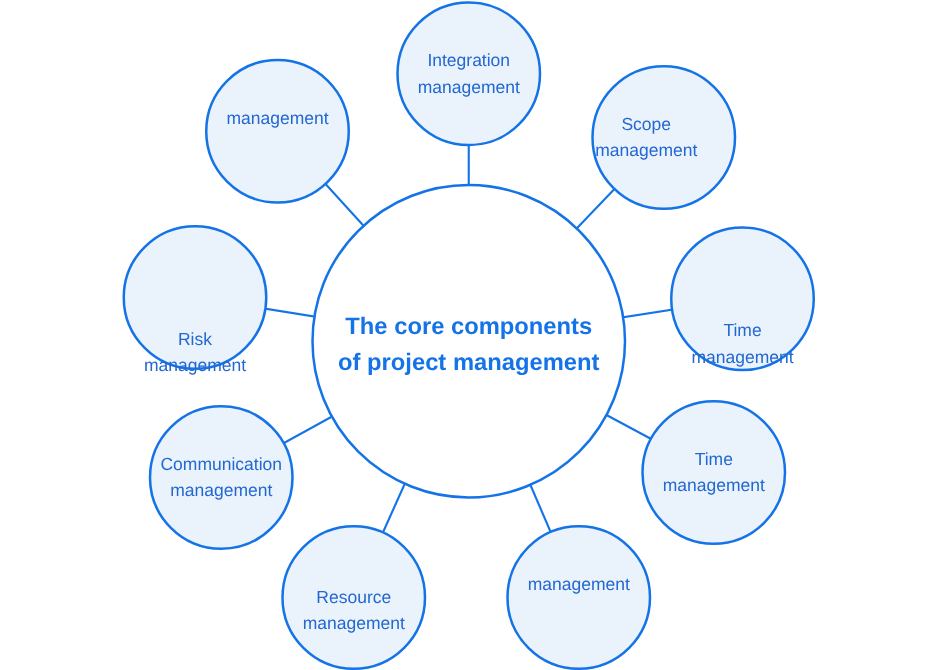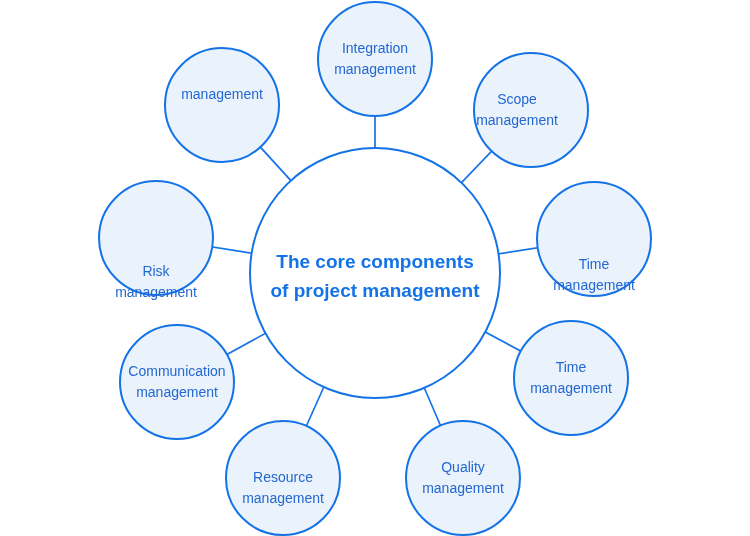--- a/index.html
+++ b/index.html
@@ -77,21 +77,20 @@
   </div>
   <div class="label" style="left:524px;top:218px;margin-top:36px;">
     <span>Time</span>
     <span>management</span>
   </div>
   <div class="label" style="left:501px;top:357px;">
     <span>Time</span>
     <span>management</span>
   </div>
   <div class="label" style="left:393px;top:457px;">
-    <span>Quality</span>
     <span>management</span>
   </div>
   <div class="label" style="left:213px;top:467px;">
     <span>Resource</span>
     <span>management</span>
   </div>
   <div class="label" style="left:107px;top:361px;">
     <span>Communication</span>
     <span>management</span>
   </div>

